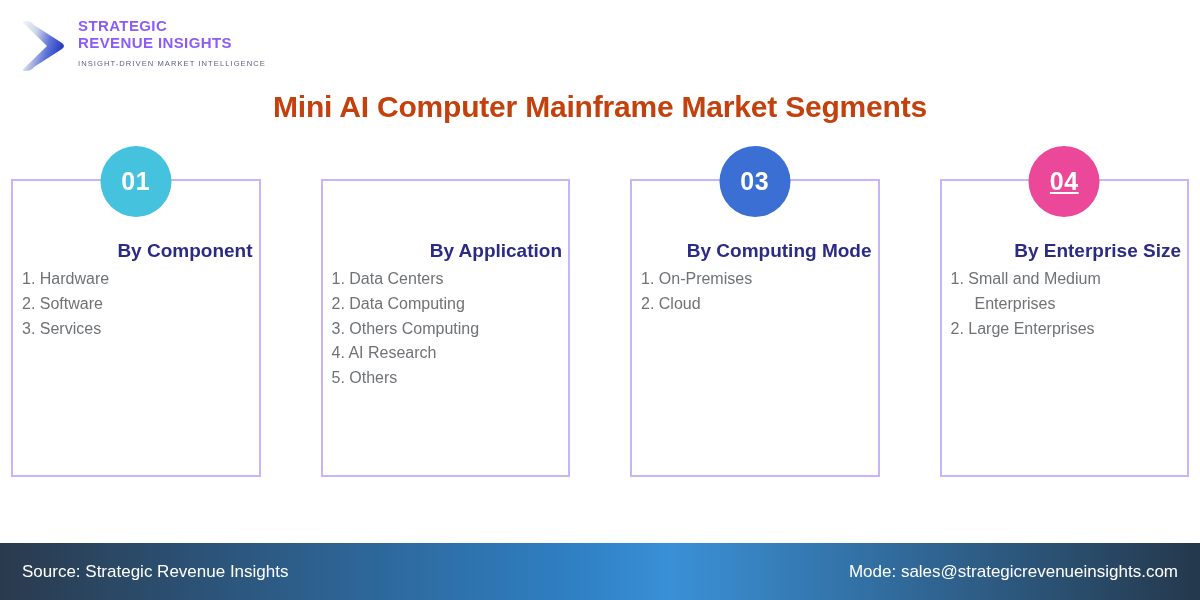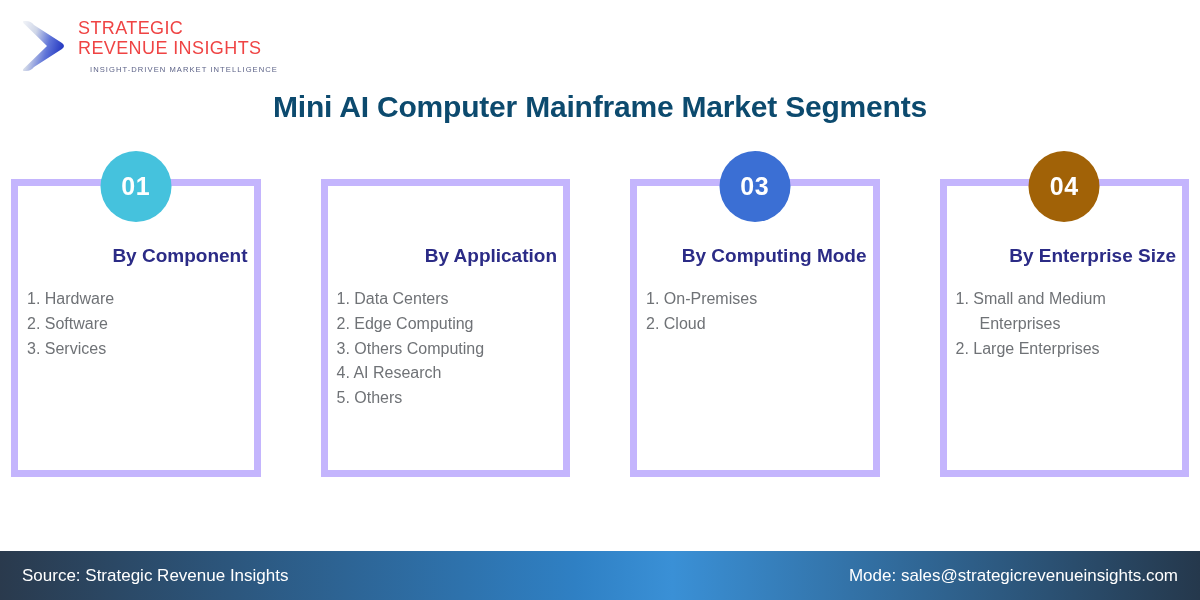--- a/index.html
+++ b/index.html
@@ -30,63 +30,62 @@
     margin-right: 12px;
     margin-top: 2px;
   }
   .logo-text-wrap {
     display: flex;
     flex-direction: column;
     justify-content: flex-start;
     padding-top: 2px;
   }
   .logo-line1, .logo-line2 {
-    font-size: 18px;
-    font-weight: normal;
+    font-size: 15px;
+    font-weight: bold;
     letter-spacing: 0.4px;
-    color: #ef4444;
+    color: #8b5cf6;
     line-height: 1.12;
     white-space: nowrap;
   }
   .logo-tagline {
     margin-top: 7px;
     font-size: 7.6px;
     letter-spacing: 1.05px;
     color: #5c6287;
     white-space: nowrap;
-    margin-left: 12px;
   }
 
   
   .page-title {
     position: absolute;
     top: 90px;
     left: 0;
     width: 1200px;
     text-align: center;
     font-size: 30px;
     font-weight: bold;
-    color: #0c4a6e;
+    color: #c2410c;
     letter-spacing: -0.2px;
   }
 
   
   .cards {
     position: absolute;
     top: 179px;
     left: 11px;
     width: 1178px;
     height: 298px;
     display: flex;
     gap: 60px;
   }
   .card {
     position: relative;
     flex: 1 1 0;
-    border: 7px solid #c4b5fd;
+    border: 2px solid #c4b5fd;
     background: #ffffff;
     box-sizing: border-box;
   }
   .badge {
     position: absolute;
     top: -35px;
     left: 50%;
     transform: translateX(-50%);
     width: 71px;
     height: 71px;
@@ -101,21 +100,21 @@
   }
   .card-heading {
     margin-top: 59px;
     text-align: right;
     font-size: 19px;
     font-weight: bold;
     color: #2b2b86;
     padding: 0 6px;
   }
   .card-list {
-    margin: 20px 0 0 0;
+    margin: 5px 0 0 0;
     padding: 0 10px 0 9px;
     list-style: none;
     counter-reset: segitem;
   }
   .card-list li {
     counter-increment: segitem;
     font-size: 16px;
     color: #6f7276;
     line-height: 1.55;
     padding-left: 24px;
@@ -124,21 +123,21 @@
   .card-list li::before {
     content: counter(segitem) ". ";
   }
 
   
   .footer {
     position: absolute;
     left: 0;
     bottom: 0;
     width: 1200px;
-    height: 49px;
+    height: 57px;
     background: linear-gradient(90deg, #2a3a4d 0%, #2f80c4 48%, #3a90d6 56%, #25384c 100%);
     display: flex;
     align-items: center;
     justify-content: space-between;
     box-sizing: border-box;
     padding: 0 22px;
   }
   .footer-text {
     color: #ffffff;
     font-size: 17px;
@@ -177,38 +176,38 @@
       <li>Hardware</li>
       <li>Software</li>
       <li>Services</li>
     </ul>
   </div>
 
   <div class="card">
     <div class="card-heading">By Application</div>
     <ul class="card-list">
       <li>Data Centers</li>
-      <li>Edge Computing</li>
+      <li>Data Computing</li>
       <li>Others Computing</li>
       <li>AI Research</li>
       <li>Others</li>
     </ul>
   </div>
 
   <div class="card">
     <div class="badge" style="background: rgb(59, 111, 212);">03</div>
     <div class="card-heading">By Computing Mode</div>
     <ul class="card-list">
       <li>On-Premises</li>
       <li>Cloud</li>
     </ul>
   </div>
 
   <div class="card">
-    <div class="badge" style="background: #a16207;">04</div>
+    <div class="badge" style="background: #ec4899; text-decoration: underline;">04</div>
     <div class="card-heading">By Enterprise Size</div>
     <ul class="card-list">
       <li>Small and Medium Enterprises</li>
       <li>Large Enterprises</li>
     </ul>
   </div>
 
 </div>
 
 <div class="footer">

